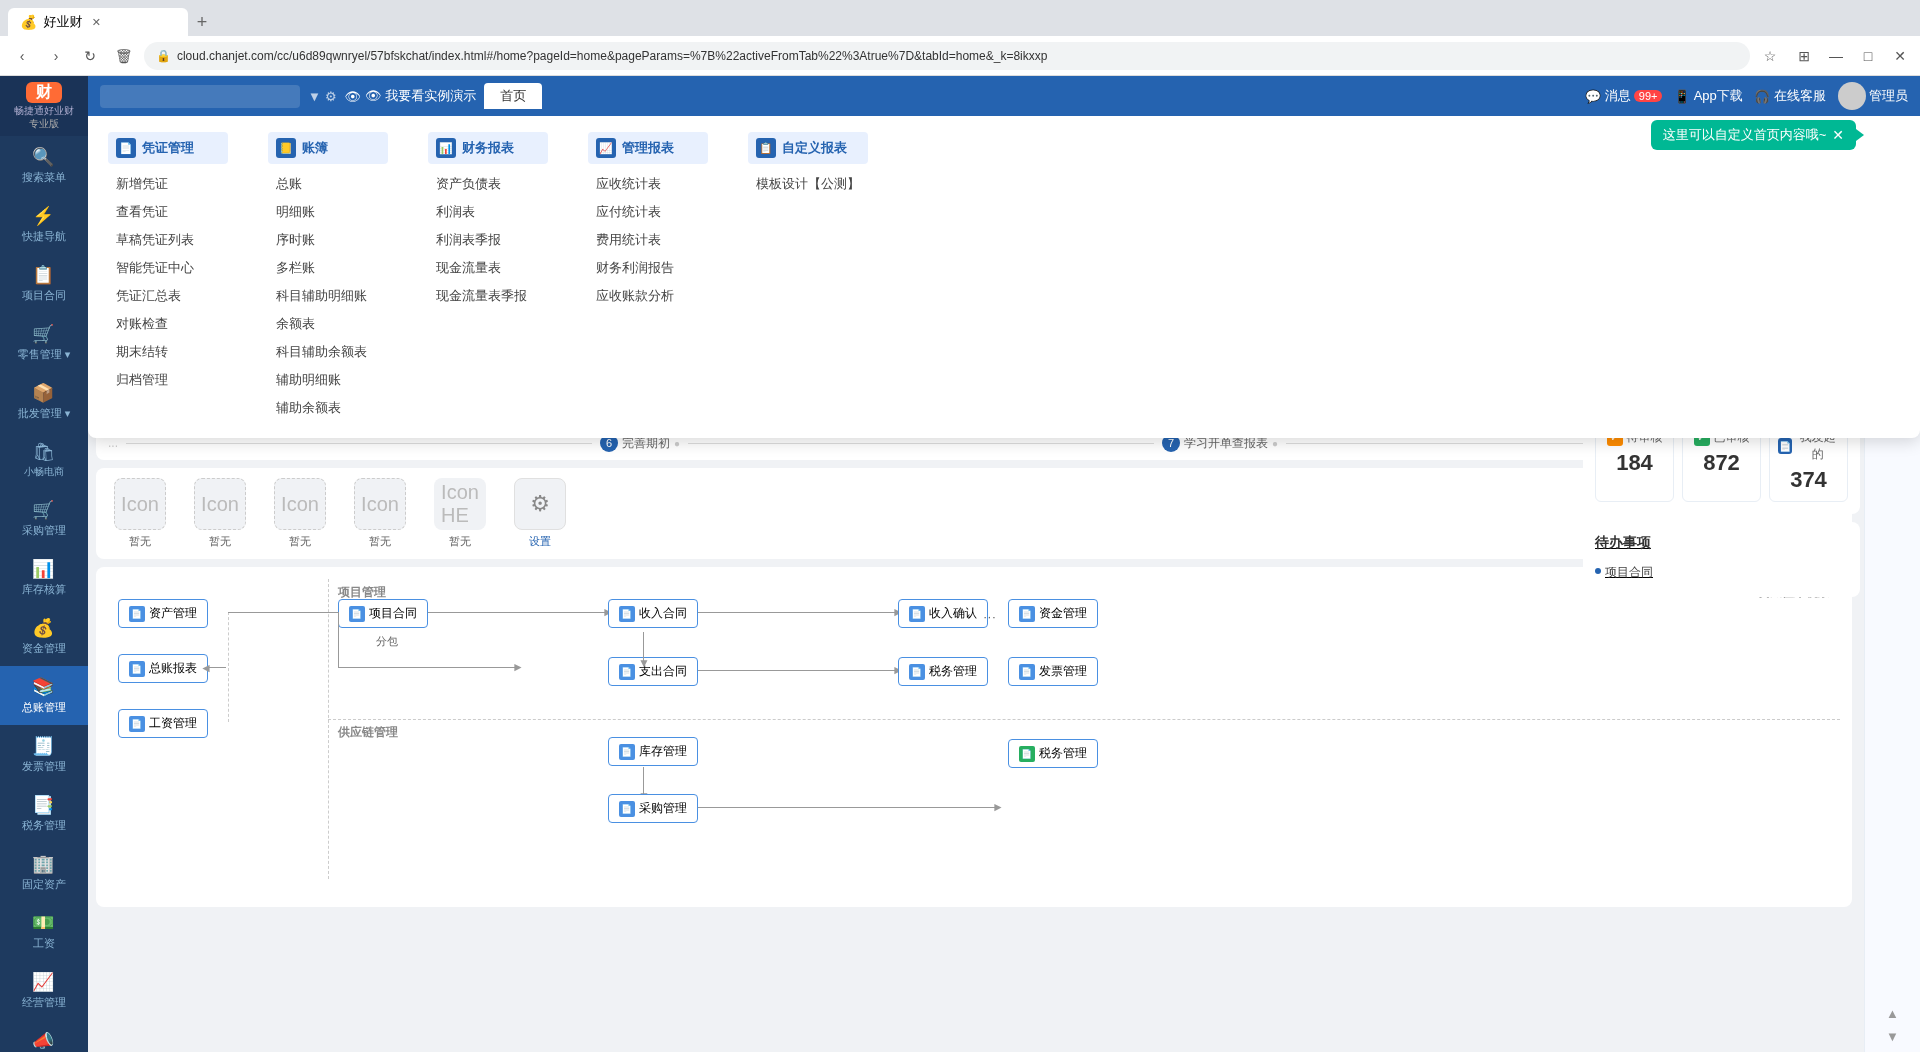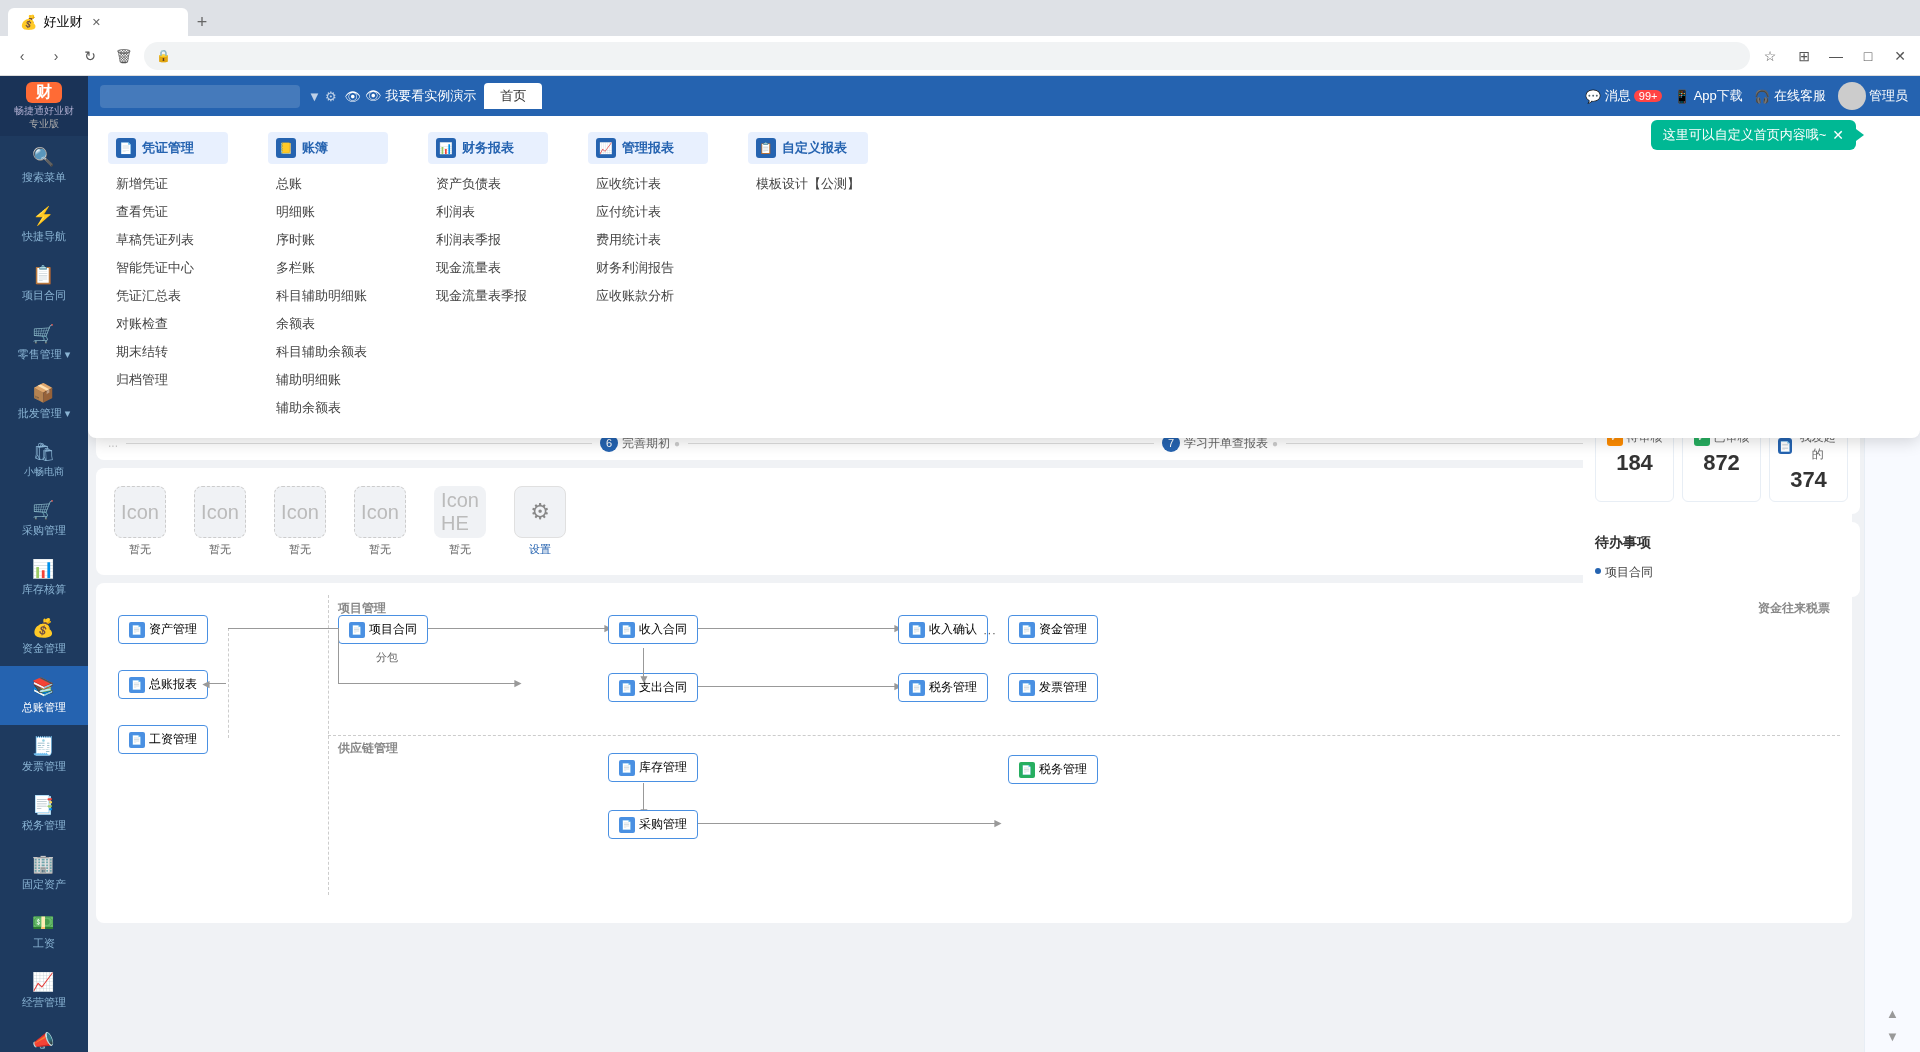--- a/index.html
+++ b/index.html
@@ -96,21 +96,21 @@
     .approval-cards { display: flex; gap: 8px; }
     .approval-card { flex: 1; border: 1px solid #e8eef5; border-radius: 6px; padding: 8px; text-align: center; }
     .approval-card-title { font-size: 12px; color: #666; margin-bottom: 4px; display: flex; align-items: center; gap: 4px; justify-content: center; }
     .approval-num { font-size: 22px; font-weight: bold; color: #333; }
     .approval-icon { width: 16px; height: 16px; border-radius: 3px; display: inline-flex; align-items: center; justify-content: center; font-size: 10px; color: white; }
     .icon-orange { background: #ff8c00; }
     .icon-green { background: #27ae60; }
     .icon-blue { background: #2563b0; }
 
     
-    .todo-panel { background: white; border-radius: 8px; padding: 12px; }
+    .todo-panel { background: white; border-radius: 8px; padding: 12px; text-decoration: underline; }
     .flow-section-label { position: absolute; font-size: 12px; color: #888; font-weight: 600; }
     .home-scroll-area { flex: 1; overflow-y: auto; padding: 8px; padding-right: 68px; }
 
     
     ::-webkit-scrollbar { width: 6px; height: 6px; }
     ::-webkit-scrollbar-track { background: #f1f1f1; }
     ::-webkit-scrollbar-thumb { background: #ccc; border-radius: 3px; }
   </style>
 </head>
 <body>
@@ -126,20 +126,21 @@
   </div>
 </div>
 
 <div class="browser-controls">
   <div class="nav-btn">‹</div>
   <div class="nav-btn">›</div>
   <div class="nav-btn">↻</div>
   <div class="nav-btn">🗑</div>
   <div class="address-bar">
     <span style="color:#1a73e8;margin-right:6px;">🔒</span>
+    <span style="font-size:12px;">cloud.chanjet.com/cc/u6d89qwnryel/57bfskchat/index.html#/home?pageId=home&amp;pageParams=%7B%22activeFromTab%22%3Atrue%7D&amp;tabId=home&amp;_k=8ikxxp</span>
   </div>
   <div class="nav-btn">☆</div>
   <div class="nav-btn">⊞</div>
   <div class="window-controls">
     <div class="win-btn">—</div>
     <div class="win-btn">□</div>
     <div class="win-btn">✕</div>
   </div>
 </div>
 
@@ -348,21 +349,21 @@
             <span style="color:#ccc;font-size:10px;">●</span>
           </div>
           <div class="step-line"></div>
           <div class="progress-step">
             <div class="step-num">8</div>
             <span>配置打印</span>
             <span style="color:#ccc;font-size:10px;">●</span>
           </div>
         </div>
 
-        <div style="background:white;border-radius:8px;padding:18px 12px;margin-bottom:8px;display:flex;align-items:flex-start;">
+        <div style="background:white;border-radius:8px;padding:10px 12px;margin-bottom:8px;display:flex;align-items:flex-start;">
           <div style="display:flex;gap:16px;flex:1;">
             <div class="icon-card">
               <div class="icon-box">
                 <span style="font-size:20px;color:#bbb;">Icon</span>
               </div>
               <span class="icon-label">暂无</span>
             </div>
             <div class="icon-card">
               <div class="icon-box">
                 <span style="font-size:20px;color:#bbb;">Icon</span>

